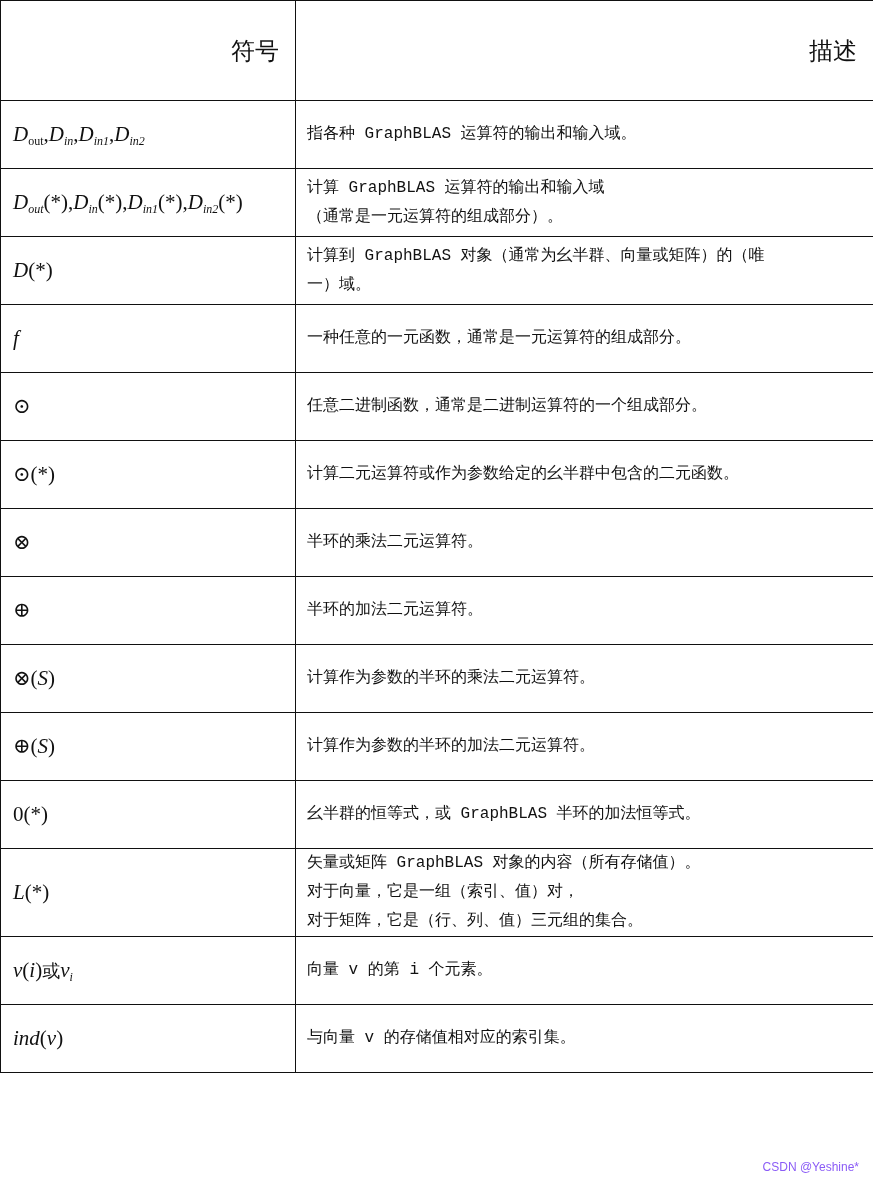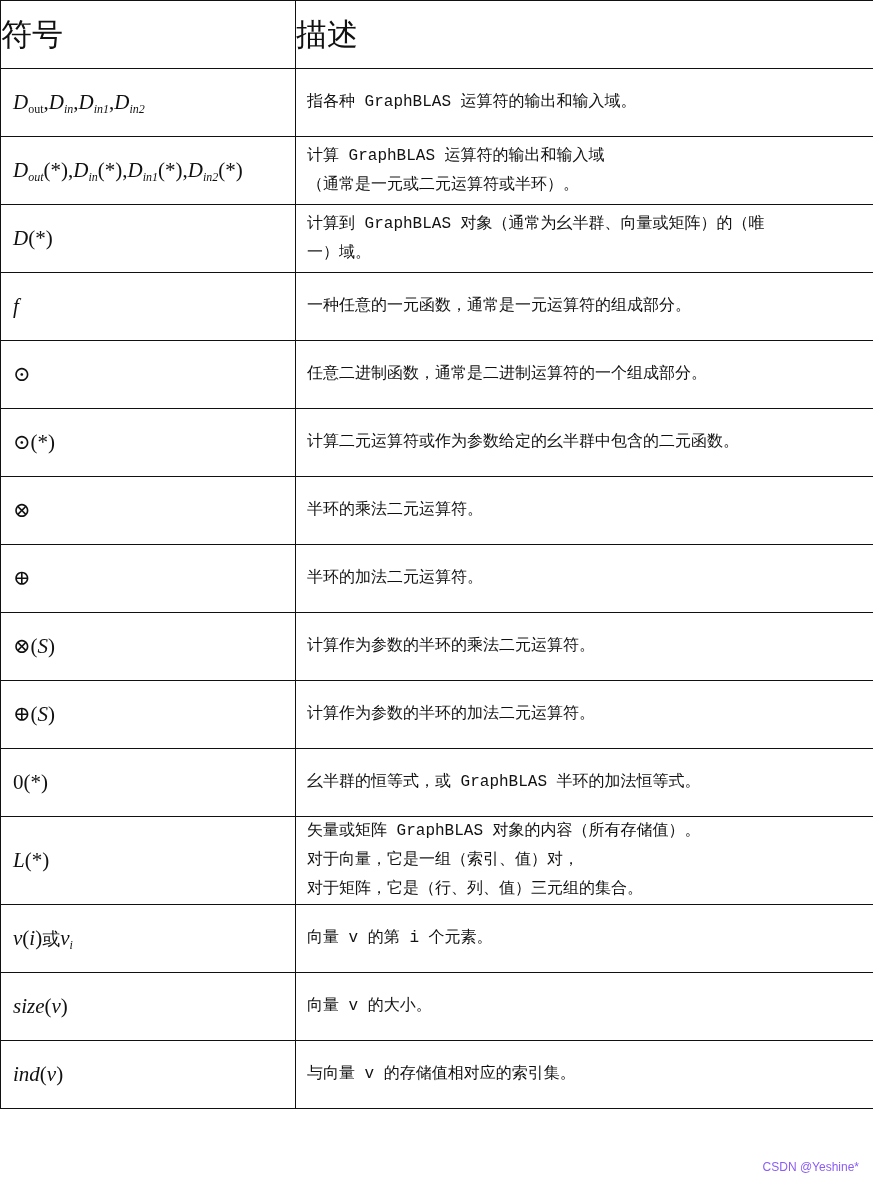--- a/index.html
+++ b/index.html
@@ -12,23 +12,23 @@
   }
   td, th {
     border: 1.5px solid #111;
     padding: 0 0 0 12px;
     vertical-align: middle;
     color: #111;
   }
   th {
     font-family: "DejaVu Sans", sans-serif;
     font-weight: normal;
-    font-size: 31px;
-    text-align: left;
-    padding: 0;
+    font-size: 24px;
+    text-align: right;
+    padding: 16px;
     height: 67px;
   }
   col.c1 { width: 295px; }
   col.c2 { width: 578px; }
   td.sym {
     font-family: "Liberation Serif", "DejaVu Serif", serif;
     font-size: 21px;
     white-space: nowrap;
     margin-top: 31px;
   }
@@ -73,21 +73,21 @@
         <span class="line">指各种 GraphBLAS 运算符的输出和输入域。</span>
       </td>
     </tr>
 
     <tr class="r">
       <td class="sym">
         <i>D</i><sub><i>out</i></sub><span>(*)</span><span>,</span><i>D</i><sub><i>in</i></sub><span>(*)</span><span>,</span><i>D</i><sub><i>in1</i></sub><span>(*)</span><span>,</span><i>D</i><sub><i>in2</i></sub><span>(*)</span>
       </td>
       <td class="desc">
         <span class="line">计算 GraphBLAS 运算符的输出和输入域</span>
-        <span class="line">（通常是一元或二元运算符或半环）。</span>
+        <span class="line">（通常是一元运算符的组成部分）。</span>
       </td>
     </tr>
 
     <tr class="r">
       <td class="sym">
         <i>D</i><span>(*)</span>
       </td>
       <td class="desc">
         <span class="line">计算到 GraphBLAS 对象（通常为幺半群、向量或矩阵）的（唯</span>
         <span class="line">一）域。</span>
@@ -180,28 +180,20 @@
 
     <tr class="r">
       <td class="sym">
         <i>v</i><span>(</span><i>i</i><span>)</span><span style="font-family:'DejaVu Sans',sans-serif;font-size:18px;">或</span><i>v</i><sub><i>i</i></sub>
       </td>
       <td class="desc">
         <span class="line">向量 v 的第 i 个元素。</span>
       </td>
     </tr>
 
-    <tr class="r">
-      <td class="sym">
-        <i>size</i><span>(</span><i>v</i><span>)</span>
-      </td>
-      <td class="desc">
-        <span class="line">向量 v 的大小。</span>
-      </td>
-    </tr>
 
     <tr class="r">
       <td class="sym">
         <i>ind</i><span>(</span><i>v</i><span>)</span>
       </td>
       <td class="desc">
         <span class="line">与向量 v 的存储值相对应的索引集。</span>
       </td>
     </tr>
   </tbody>

